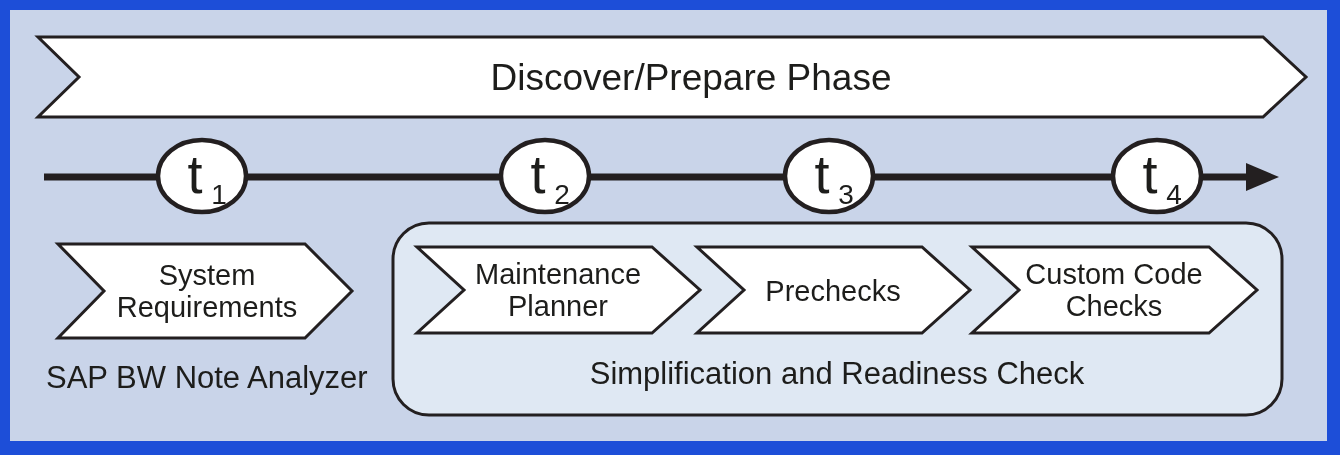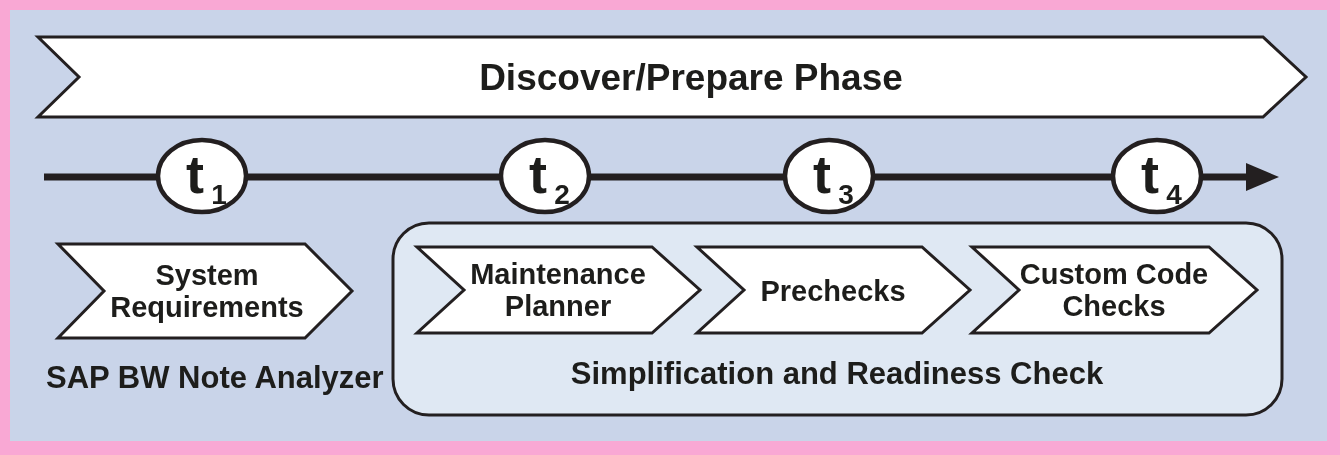--- a/index.html
+++ b/index.html
@@ -5,23 +5,22 @@
   html, body {
     margin: 0;
     padding: 0;
     background: #ffffff;
     font-family: "Liberation Sans", sans-serif;
   }
   .stage {
     position: relative;
     width: 1340px;
     height: 455px;
-    background: #f9a8d4;
+    background: #1d4ed8;
     overflow: hidden;
-    font-weight: bold;
   }
   .stage svg { display: block; }
 
   
   text {
     font-family: "Liberation Sans", sans-serif;
     fill: #1d1d1b;
   }
   .banner-label   { font-size: 37px; text-anchor: middle; }
   .chevron-label  { font-size: 29px; text-anchor: middle; }

